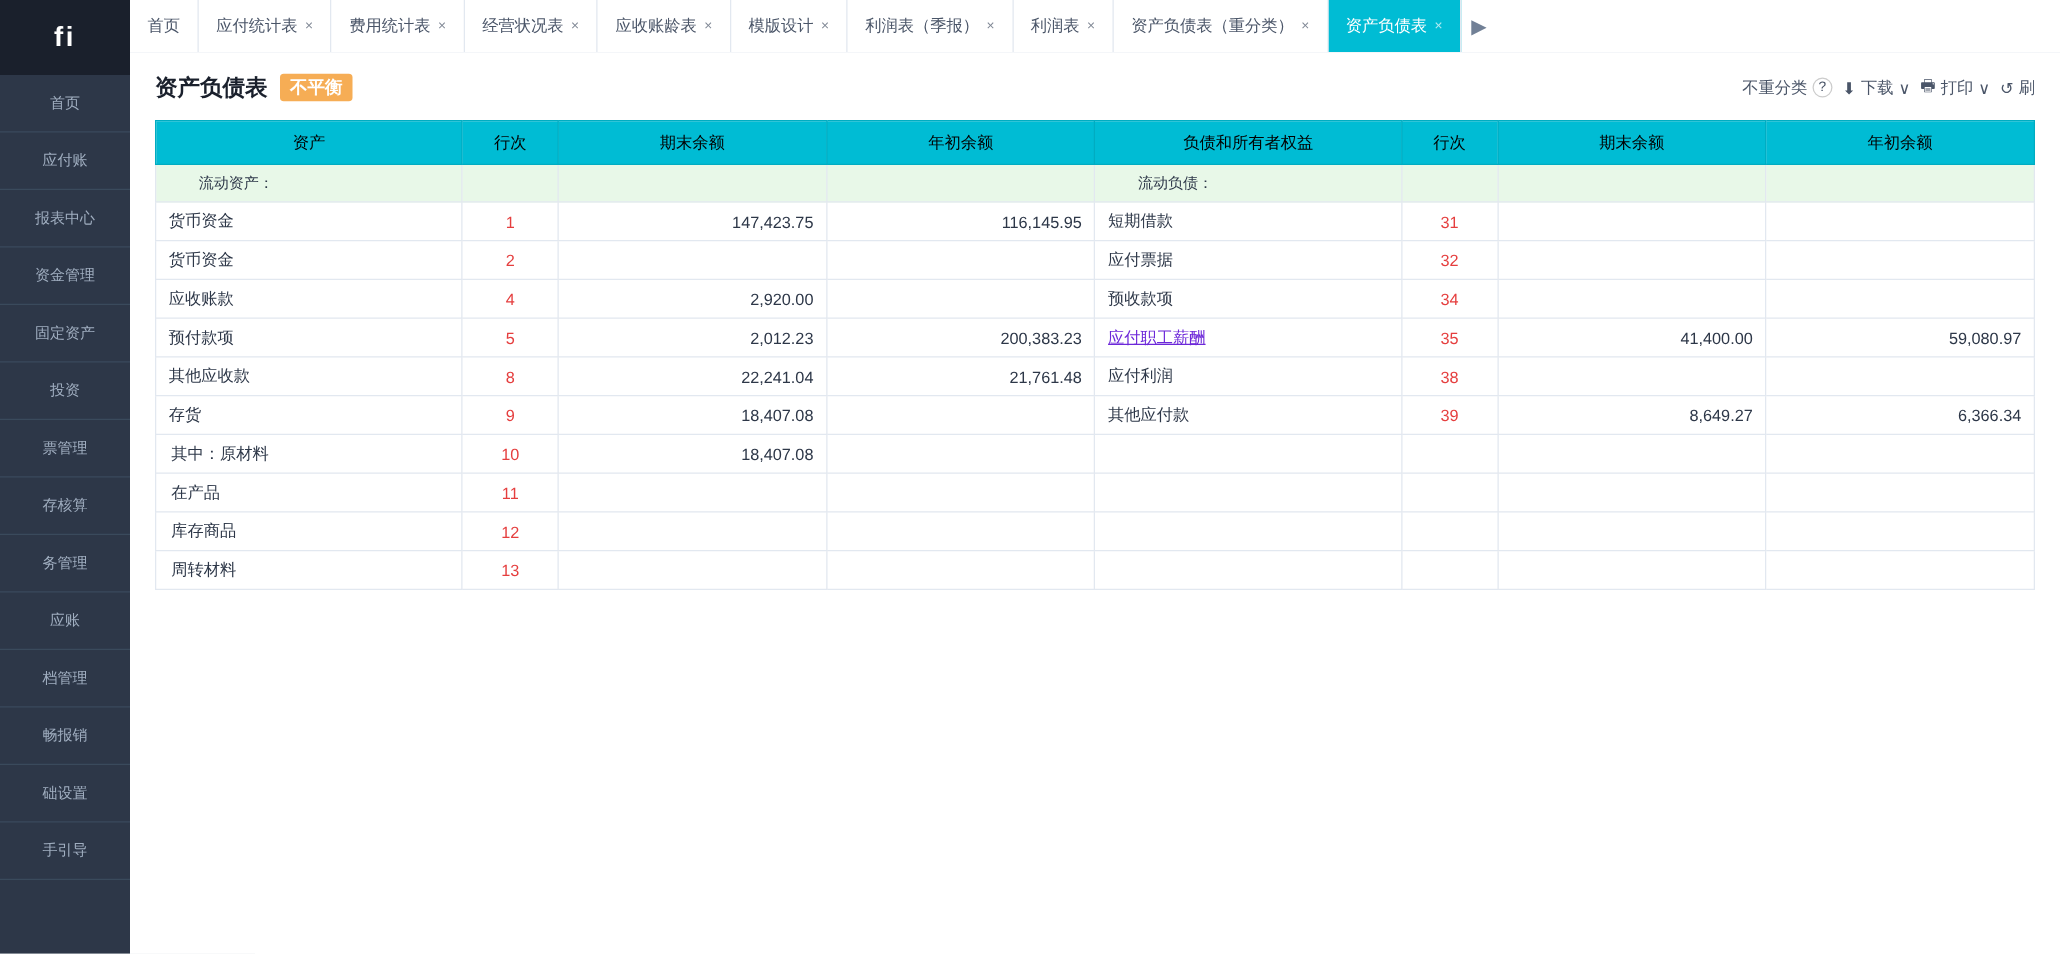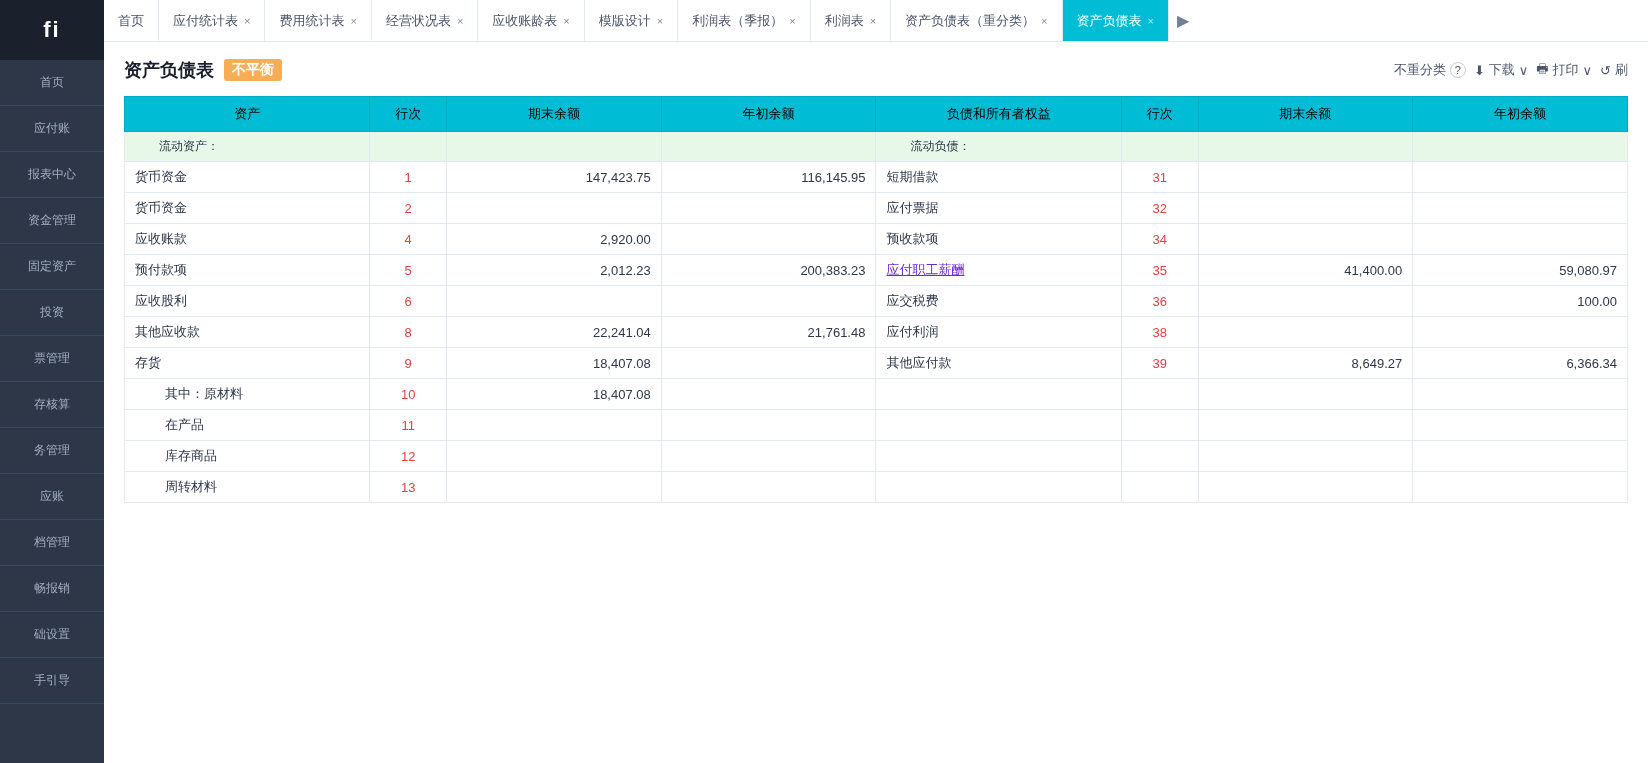--- a/index.html
+++ b/index.html
@@ -162,21 +162,21 @@
     .col-row-num { width: 50px; text-align: center; color: #e53e3e; }
     .col-end-balance { width: 140px; text-align: right; }
     .col-year-start { width: 140px; text-align: right; }
     .col-liab { width: 160px; }
     .col-liab-row { width: 50px; text-align: center; color: #e53e3e; }
     .col-liab-end { width: 140px; text-align: right; }
     .col-liab-year { width: 140px; text-align: right; }
 
     td.num { color: #e53e3e; text-align: center; }
     td.amount { text-align: right; }
-    td.indent { padding-left: 40px; }
+    td.indent { padding-left: 12px; }
   </style>
 </head>
 <body>
 
 <div class="sidebar">
   <div class="sidebar-logo">fi</div>
   <div class="sidebar-item">首页</div>
   <div class="sidebar-item">应付账</div>
   <div class="sidebar-item">报表中心</div>
   <div class="sidebar-item">资金管理</div>
@@ -324,30 +324,20 @@
       <td class="col-name">预付款项</td>
       <td class="col-row-num num">5</td>
       <td class="col-end-balance amount">2,012.23</td>
       <td class="col-year-start amount">200,383.23</td>
       <td class="col-liab" style="text-decoration:underline; color:#6d28d9; cursor:pointer;">应付职工薪酬</td>
       <td class="col-liab-row num">35</td>
       <td class="col-liab-end amount">41,400.00</td>
       <td class="col-liab-year amount">59,080.97</td>
     </tr>
           <tr>
-      <td class="col-name">应收股利</td>
-      <td class="col-row-num num">6</td>
-      <td class="col-end-balance amount"></td>
-      <td class="col-year-start amount"></td>
-      <td class="col-liab">应交税费</td>
-      <td class="col-liab-row num">36</td>
-      <td class="col-liab-end amount"></td>
-      <td class="col-liab-year amount">100.00</td>
-    </tr>
-          <tr>
       <td class="col-name">其他应收款</td>
       <td class="col-row-num num">8</td>
       <td class="col-end-balance amount">22,241.04</td>
       <td class="col-year-start amount">21,761.48</td>
       <td class="col-liab">应付利润</td>
       <td class="col-liab-row num">38</td>
       <td class="col-liab-end amount"></td>
       <td class="col-liab-year amount"></td>
     </tr>
           <tr>

